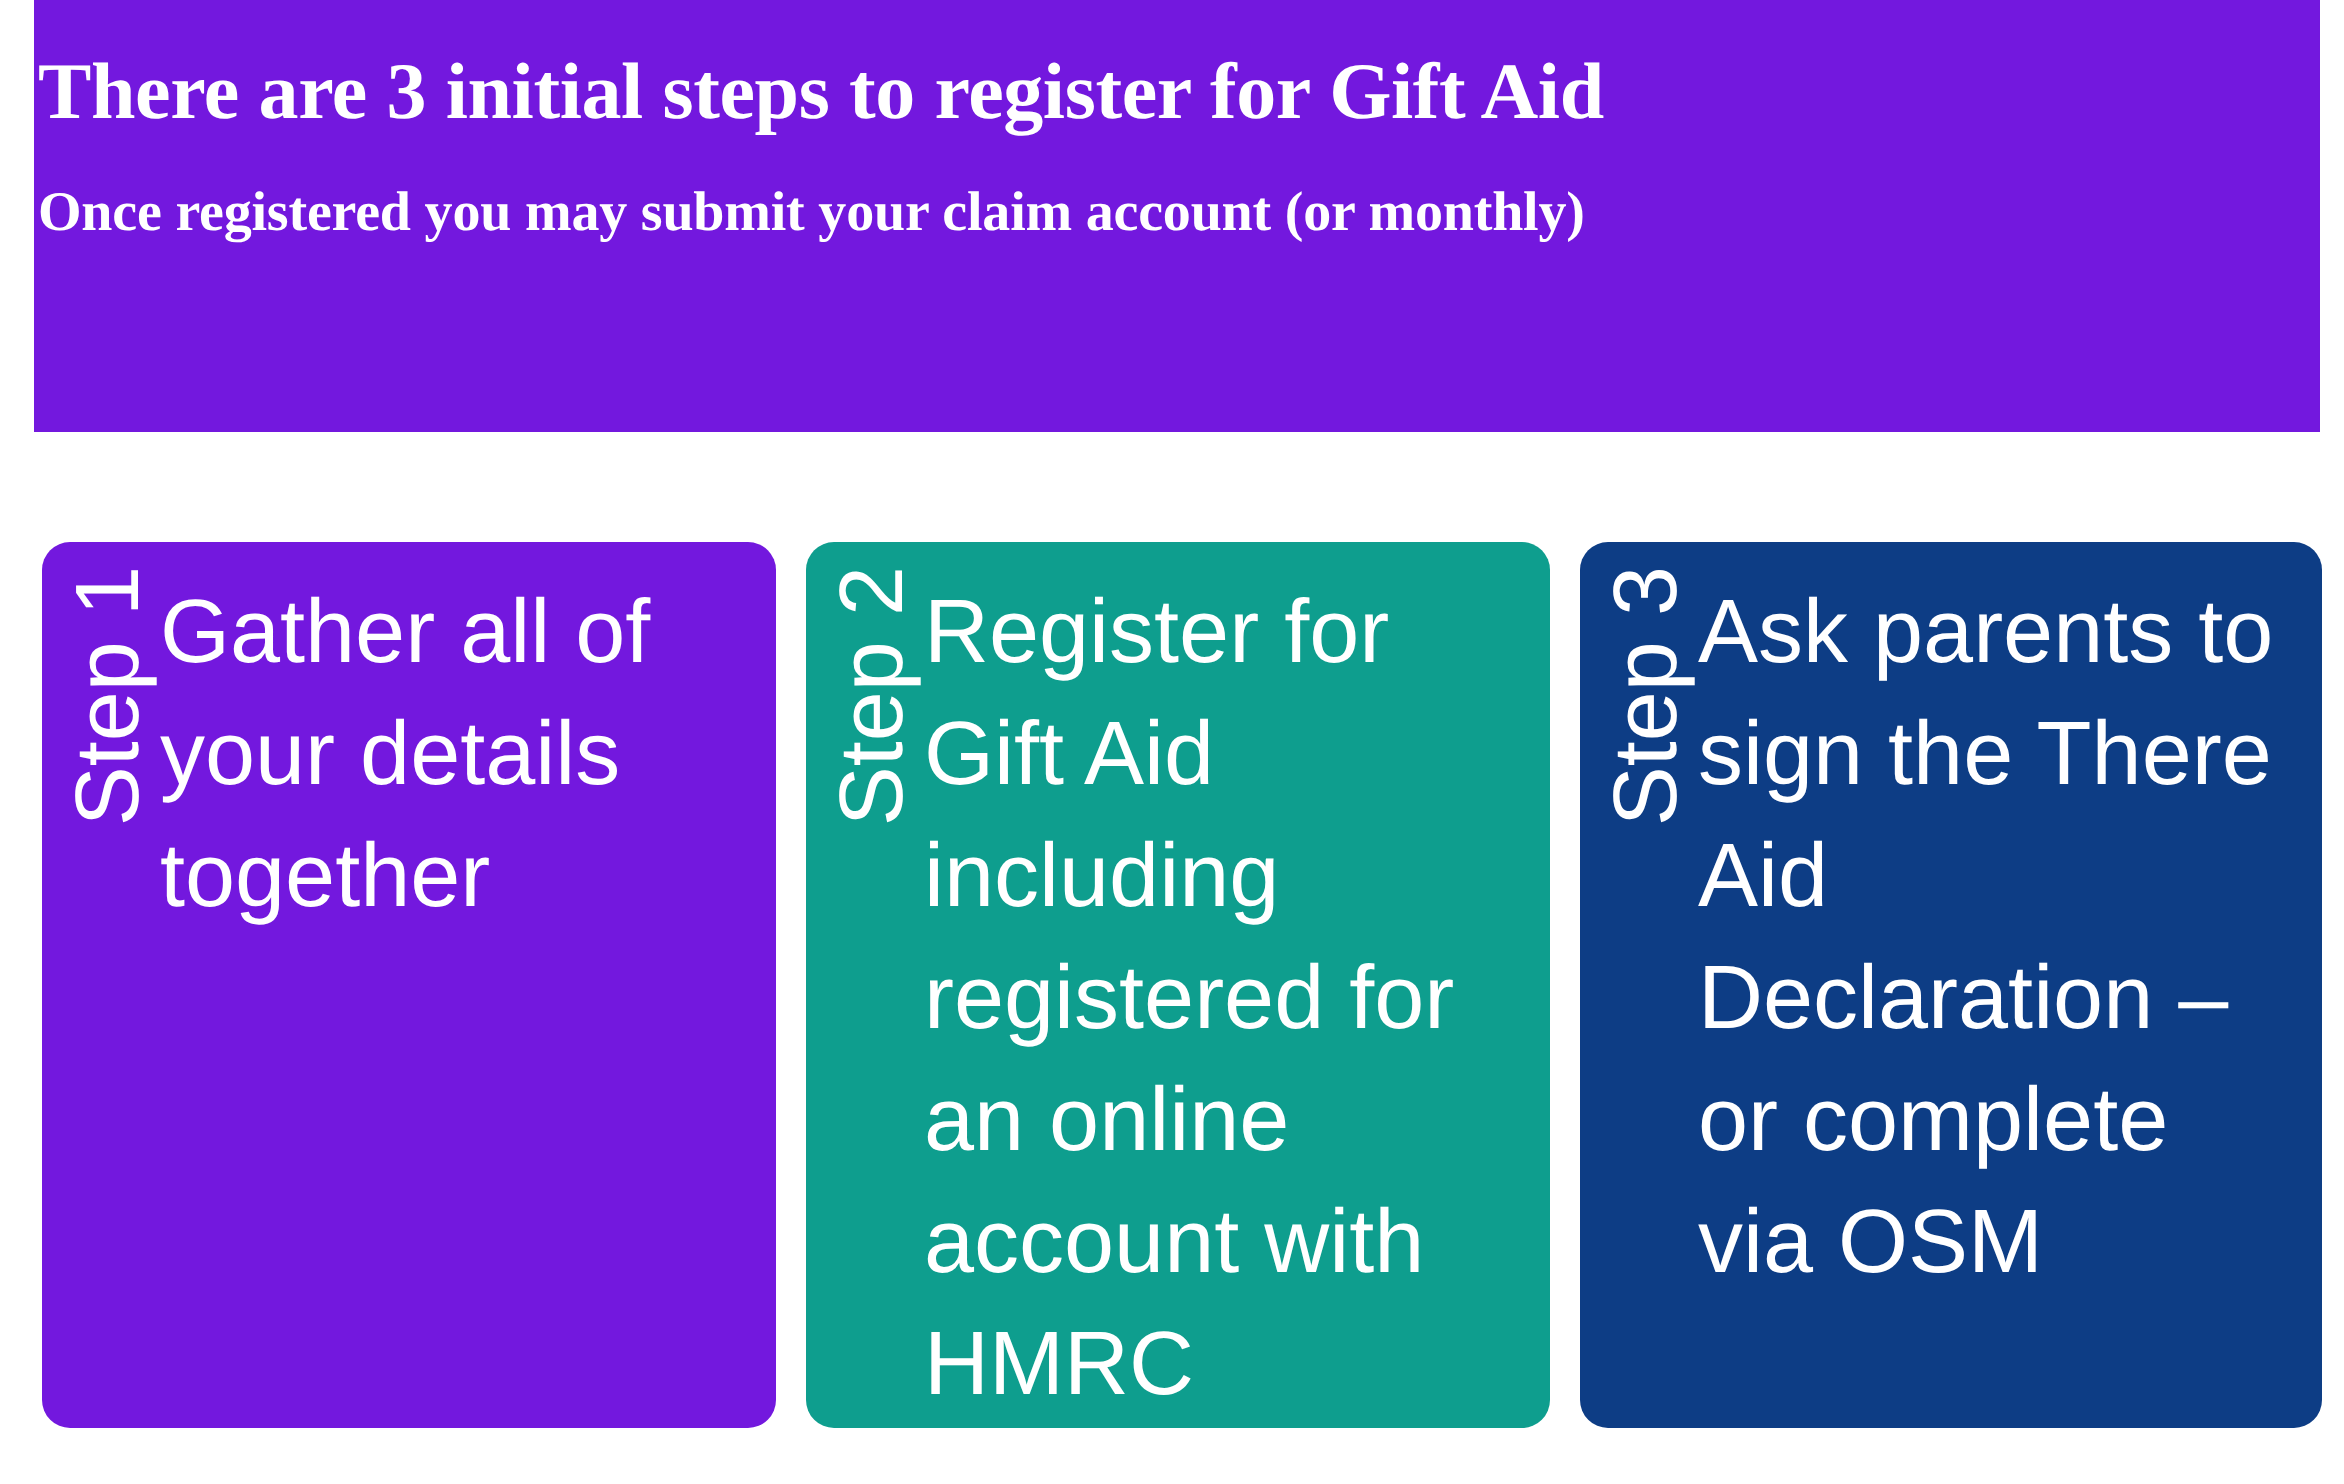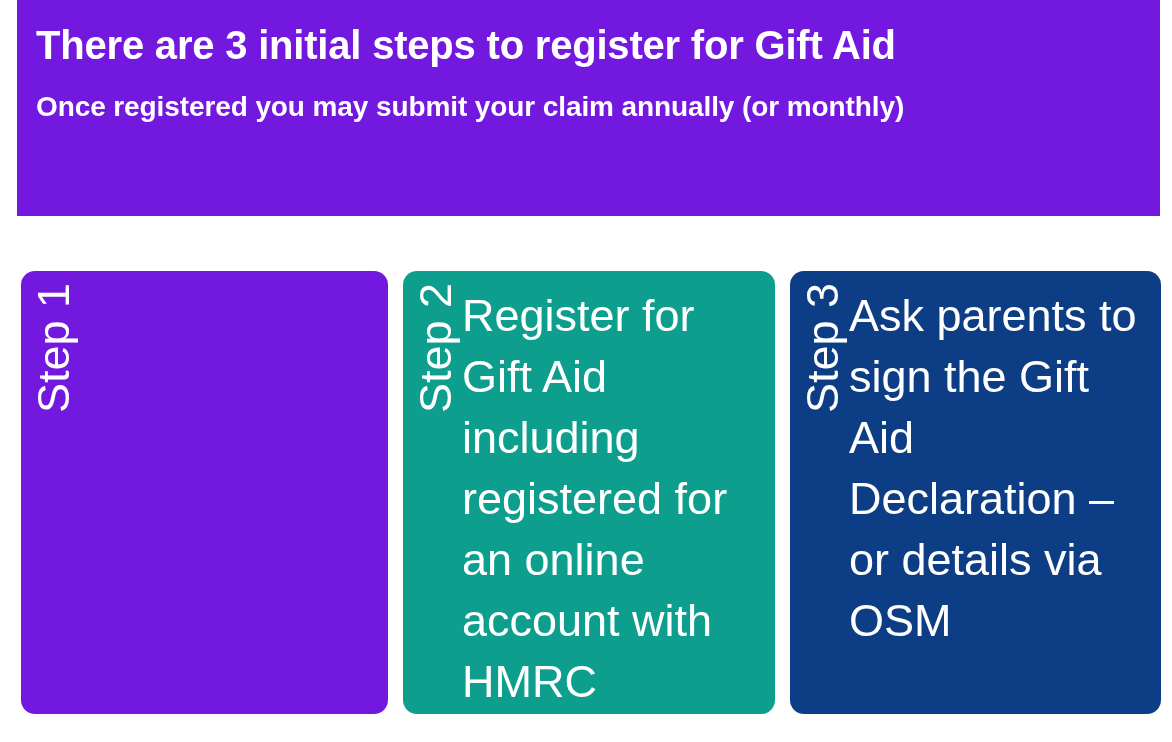--- a/index.html
+++ b/index.html
@@ -17,21 +17,22 @@
   }
 
   
   #header-banner {
     position: absolute;
     left: 17px;
     top: 0px;
     width: 1143px;
     height: 216px;
     box-sizing: border-box;
-    padding: 22px 28px 0 19px;
+    padding: 22px 28px 0 2px;
+    font-family: Liberation Serif, serif;
   }
   #header-title {
     font-size: 40px;
     font-weight: bold;
     line-height: 1.18;
     color: #ffffff;
     letter-spacing: -0.2px;
     margin: 0;
     white-space: nowrap;
   }
@@ -87,32 +88,33 @@
     color: #ffffff;
     padding-top: 2px;
     word-break: normal;
   }
 </style>
 </head>
 <body>
 
 <div id="header-banner" style="background-color: rgb(115, 24, 222);">
   <h1 id="header-title">There are 3 initial steps to register for Gift Aid</h1>
-  <p id="header-subtitle">Once registered you may submit your claim annually (or monthly)</p>
+  <p id="header-subtitle">Once registered you may submit your claim account (or monthly)</p>
 </div>
 
 <div id="steps-row">
 
   <div class="step-card step-card-1" style="background-color: rgb(115, 24, 222);">
     <div class="step-label">Step 1</div>
+    <div class="step-text">Gather all of your details together</div>
   </div>
 
   <div class="step-card step-card-2" style="background-color: rgb(14, 158, 142);">
     <div class="step-label">Step 2</div>
     <div class="step-text">Register for Gift Aid including registered for an online account with HMRC</div>
   </div>
 
   <div class="step-card step-card-3" style="background-color: rgb(13, 61, 133);">
     <div class="step-label">Step 3</div>
-    <div class="step-text">Ask parents to sign the Gift Aid Declaration – or details via OSM</div>
+    <div class="step-text">Ask parents to sign the There Aid Declaration – or complete via OSM</div>
   </div>
 
 </div>
 
 </body></html>

